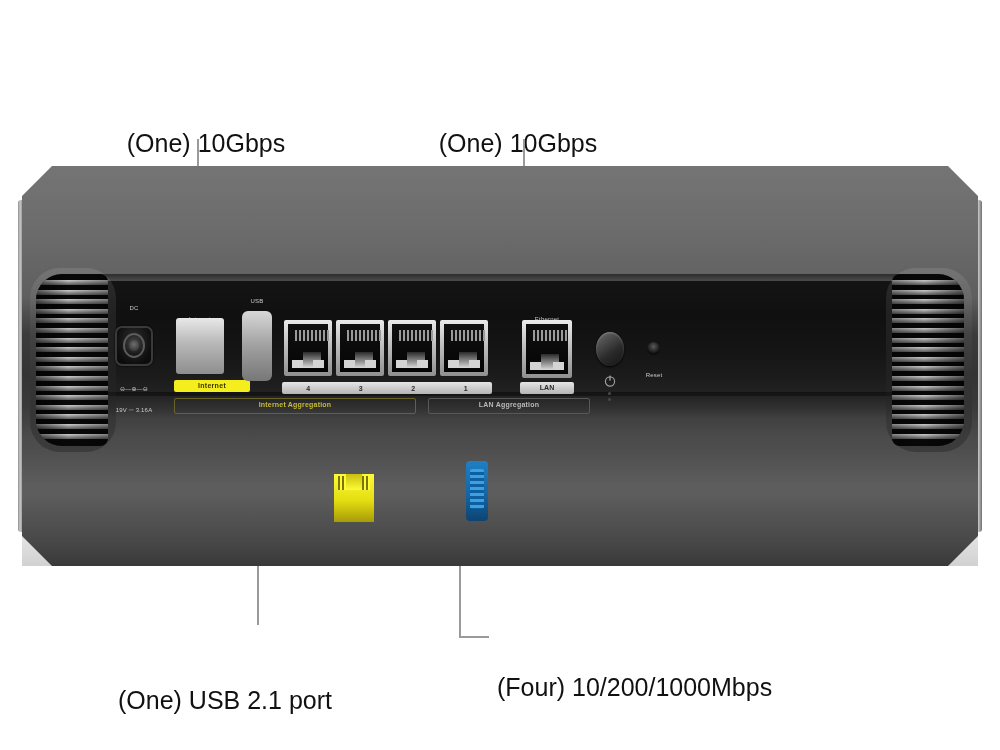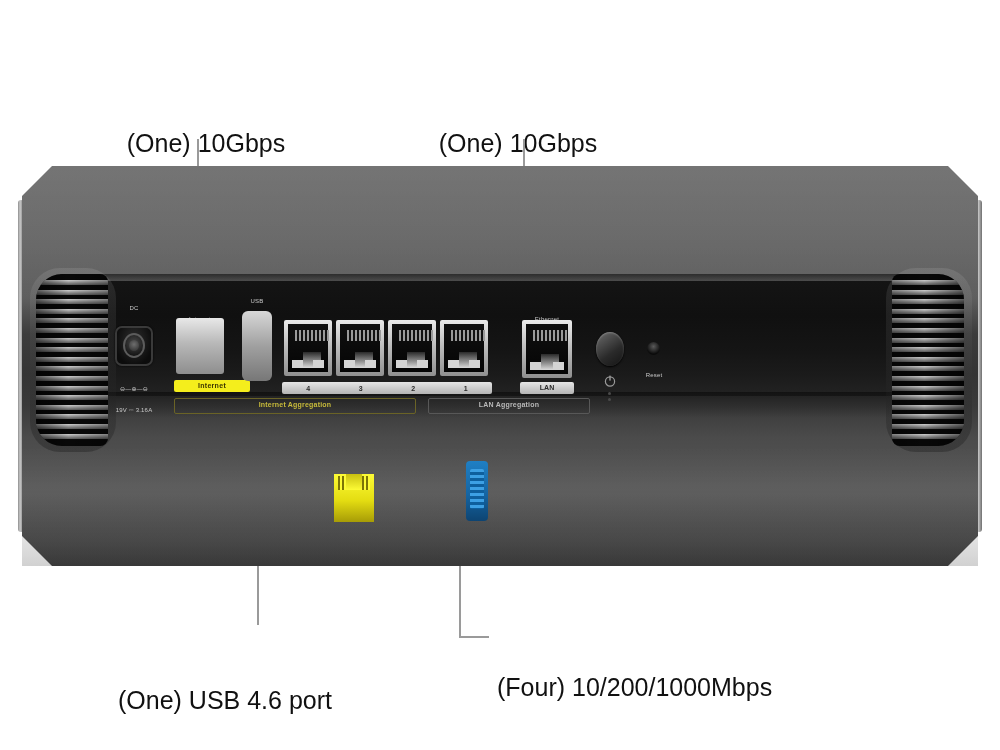--- a/index.html
+++ b/index.html
@@ -185,21 +185,21 @@
     <div>(One) 10Gbps</div>
     <div>Internet port</div>
   </div>
 
   <div class="callout ca-center" id="callout-lan10g">
     <div>(One) 10Gbps</div>
     <div>Ethernet LAN port</div>
   </div>
 
   <div class="callout ca-left" id="callout-usb">
-    <div>(One) USB 4.6 port</div>
+    <div>(One) USB 2.1 port</div>
   </div>
 
   <div class="callout ca-left" id="callout-giga">
     <div>(Four) 10/200/1000Mbps</div>
     
   </div>
 
   <div class="lead lead-v" id="lead-internet"></div>
   <div class="lead lead-v" id="lead-lan10g"></div>
   <div class="lead lead-v" id="lead-usb"></div>

